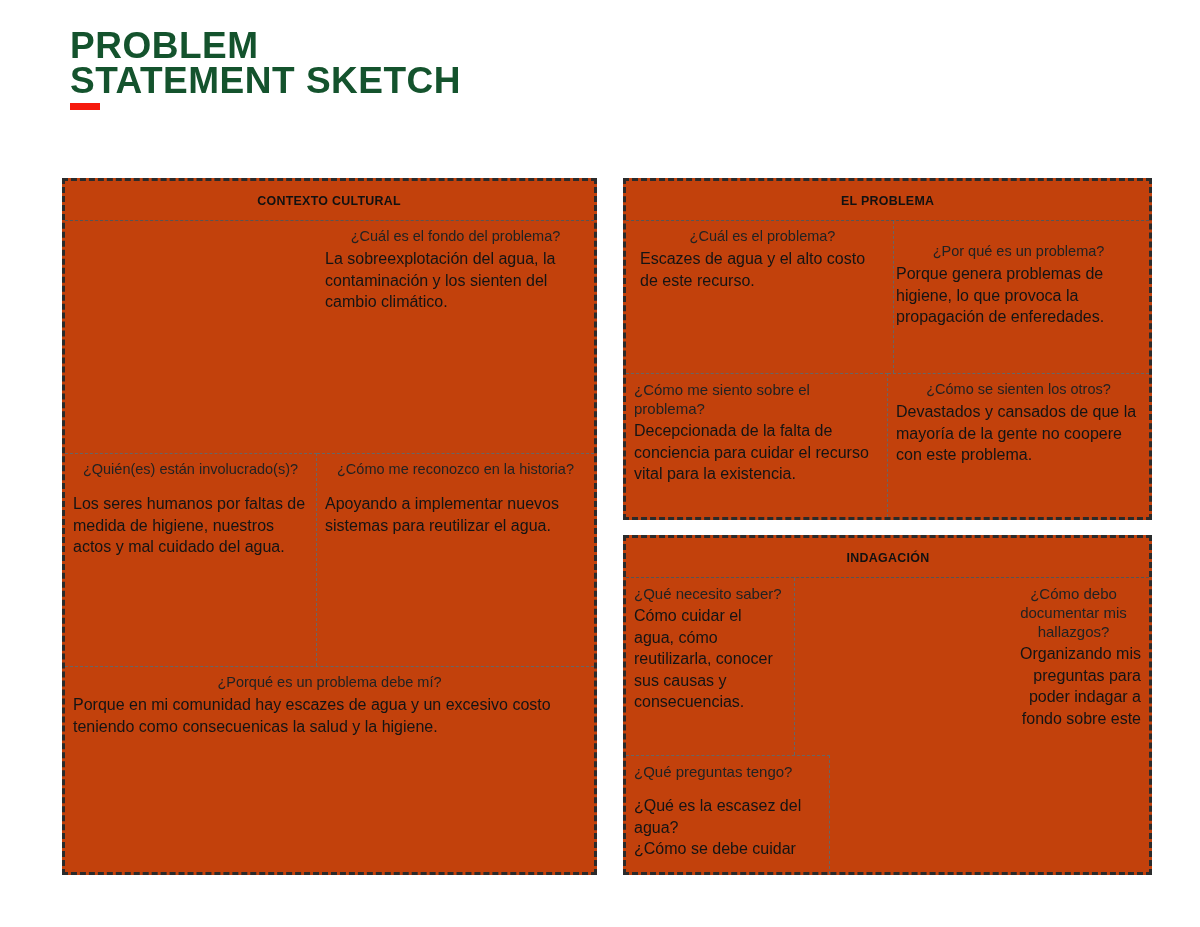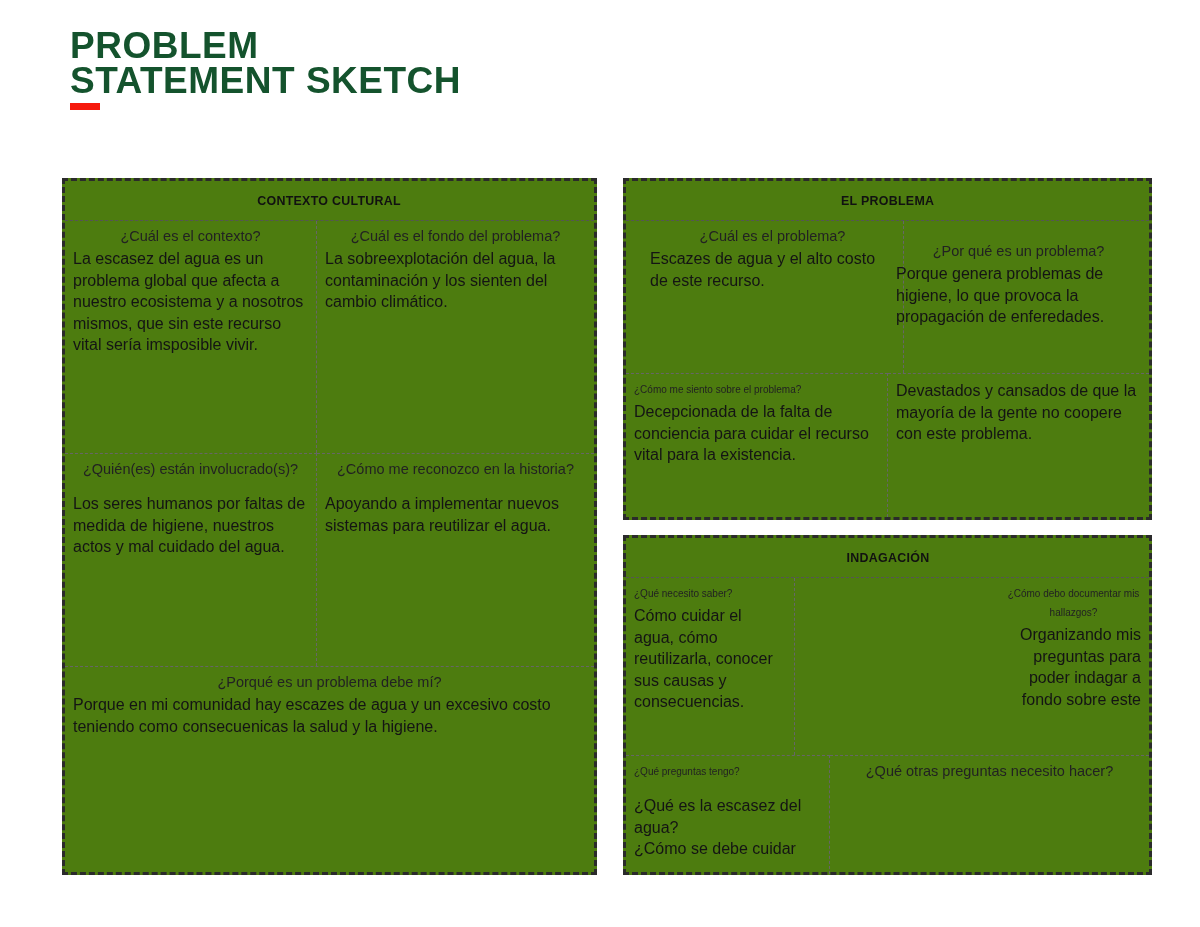--- a/index.html
+++ b/index.html
@@ -37,21 +37,21 @@
     width: 30px;
     height: 7px;
     background: #f61a0c;
   }
 
   
   .panel {
     position: absolute;
     box-sizing: border-box;
     border: 3px dashed #2b2b2b;
-    background: #4d7c0f;
+    background: #c2410c;
   }
   #panel-contexto { left: 62px;  top: 178px; width: 535px; height: 697px; }
   #panel-problema { left: 623px; top: 178px; width: 529px; height: 342px; }
   #panel-indagacion { left: 623px; top: 535px; width: 529px; height: 340px; }
 
   .panel-header {
     position: absolute;
     left: 0; right: 0; top: 0;
     height: 40px;
     display: flex;
@@ -89,42 +89,38 @@
   .cell .a {
     display: block;
     font-size: 16px;
     line-height: 21.5px;
     text-align: left;
     color: #141414;
     font-family: "Liberation Sans", "DejaVu Sans", sans-serif;
   }
   .cell .a.gap { margin-top: 14px; }
   .cell .a.center { text-align: right; }
-  .cell .q.narrow { font-size: 10px; }
+  .cell .q.narrow { font-size: 15px; }
   .div-r { border-right: 1px dashed #666; }
   .div-t { border-top: 1px dashed #666; }
 </style>
 </head>
 <body>
 
 <div id="title-block">
   <div class="title-line">PROBLEM</div>
   <div class="title-line">STATEMENT SKETCH</div>
   <div id="title-rule"></div>
 </div>
 
 <div class="panel" id="panel-contexto">
   <div class="panel-header">
     <span class="panel-title">CONTEXTO CULTURAL</span>
   </div>
 
-  <div class="cell div-r" style="left:0; top:40px; width:252px; height:232px;">
-    <span class="q">¿Cuál es el contexto?</span>
-    <span class="a">La escasez del agua es un problema global que afecta a nuestro ecosistema y a nosotros mismos, que sin este recurso vital sería imsposible vivir.</span>
-  </div>
 
   <div class="cell" style="left:252px; top:40px; width:277px; height:232px;">
     <span class="q">¿Cuál es el fondo del problema?</span>
     <span class="a">La sobreexplotación del agua, la contaminación y los sienten del cambio climático.</span>
   </div>
 
   <div class="cell div-r div-t" style="left:0; top:272px; width:252px; height:213px;">
     <span class="q">¿Quién(es) están involucrado(s)?</span>
     <span class="a gap">Los seres humanos por faltas de medida de higiene, nuestros actos y mal cuidado del agua.</span>
   </div>
@@ -138,36 +134,37 @@
     <span class="q">¿Porqué es un problema debe mí?</span>
     <span class="a">Porque en mi comunidad hay escazes de agua y un excesivo costo teniendo como consecuenicas la salud y la higiene.</span>
   </div>
 </div>
 
 <div class="panel" id="panel-problema">
   <div class="panel-header">
     <span class="panel-title">EL PROBLEMA</span>
   </div>
 
-  <div class="cell div-r" style="left:16px; top:40px; width:262px; height:152px;">
+  <div class="cell div-r" style="left:6px; top:40px; width:262px; height:152px;">
     <span class="q">¿Cuál es el problema?</span>
     <span class="a">Escazes de agua y el alto costo de este recurso.</span>
   </div>
 
   <div class="cell" style="left:262px; top:40px; width:261px; height:152px;margin-top:15px;">
     <span class="q">¿Por qué es un problema?</span>
     <span class="a">Porque genera problemas de higiene, lo que provoca la propagación de enferedades.</span>
   </div>
 
   <div class="cell div-r div-t" style="left:0; top:192px; width:262px; height:144px;">
     <span class="q narrow left-align">¿Cómo me siento sobre el problema?</span>
     <span class="a">Decepcionada de la falta de conciencia para cuidar el recurso vital para la existencia.</span>
   </div>
 
   <div class="cell div-t" style="left:262px; top:192px; width:261px; height:144px;">
+    <span class="q">¿Cómo se sienten los otros?</span>
     <span class="a">Devastados y cansados de que la mayoría de la gente no coopere con este problema.</span>
   </div>
 </div>
 
 <div class="panel" id="panel-indagacion">
   <div class="panel-header">
     <span class="panel-title">INDAGACIÓN</span>
   </div>
 
   <div class="cell div-r" style="left:0; top:40px; width:169px; height:177px;">
@@ -180,17 +177,13 @@
     <span class="q narrow">¿Cómo debo documentar mis hallazgos?</span>
     <span class="a center">Organizando mis preguntas para poder indagar a fondo sobre este</span>
   </div>
 
   <div class="cell div-r div-t" style="left:0; top:217px; width:204px; height:119px;">
     <span class="q narrow left-align">¿Qué preguntas tengo?</span>
     <span class="a gap" style="white-space:pre-line">¿Qué es la escasez del agua?
 ¿Cómo se debe cuidar</span>
   </div>
 
-  <div class="cell div-t" style="left:204px; top:217px; width:319px; height:119px;">
-    <span class="q">¿Qué otras preguntas necesito hacer?</span>
-    <span class="a"></span>
-  </div>
 </div>
 
 </body></html>

